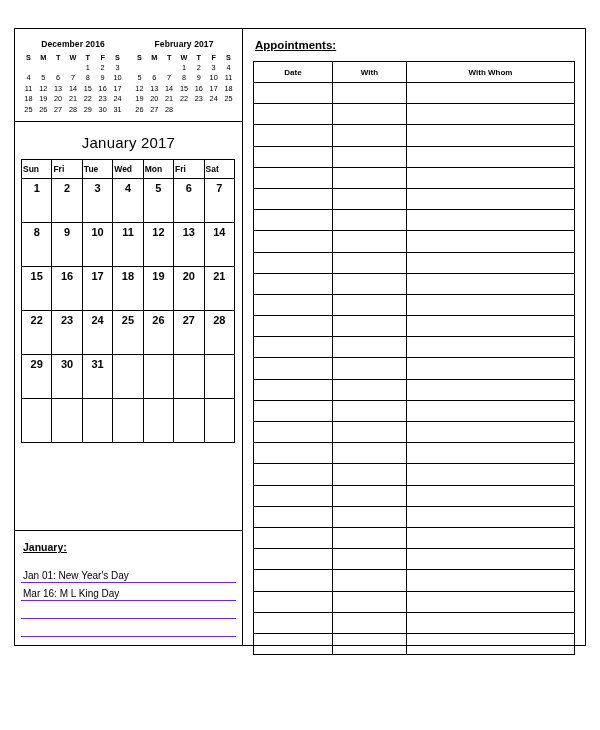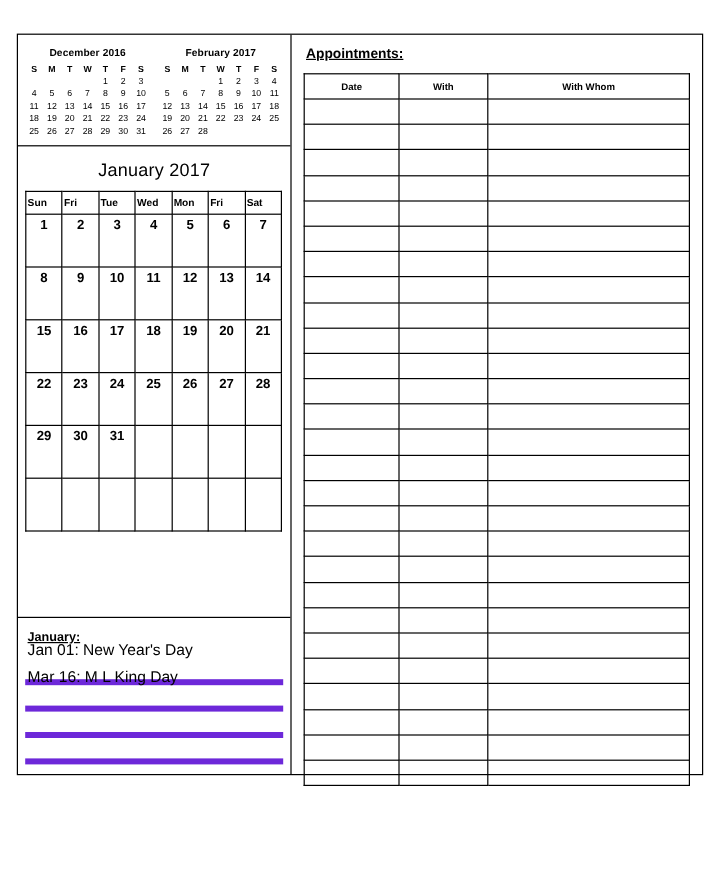--- a/index.html
+++ b/index.html
@@ -128,28 +128,28 @@
     box-sizing: border-box;
     border-top: 1px solid #000;
   }
   .holidays-title {
     font-size: 10.5px;
     font-weight: bold;
     text-decoration: underline;
     margin: 10px 0 12px 2px;
   }
   .holiday-line {
-    border-bottom: 5px solid #6d28d9;
+    border-bottom: 1px solid #6d28d9;
     height: 18px;
-    font-size: 13px;
+    font-size: 10px;
     padding-left: 2px;
     box-sizing: border-box;
     display: flex;
     align-items: flex-end;
-    padding-bottom: 17px;
+    padding-bottom: 1px;
   }
 
   
   .appt-title {
     font-size: 11.5px;
     font-weight: bold;
     text-decoration: underline;
     margin: 2px 0 10px 2px;
   }
   table.appt {

